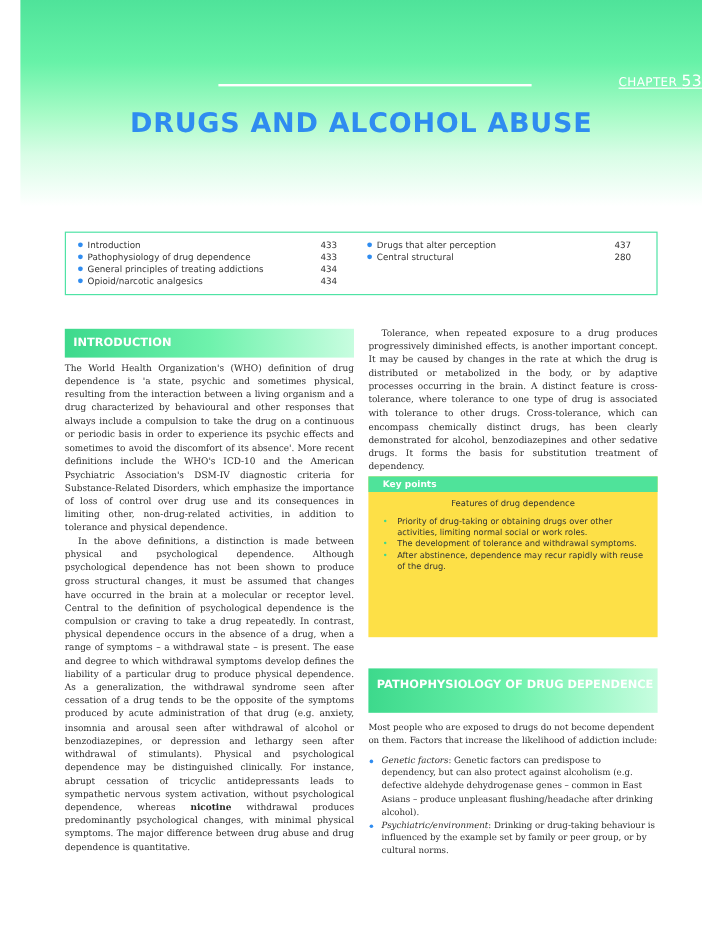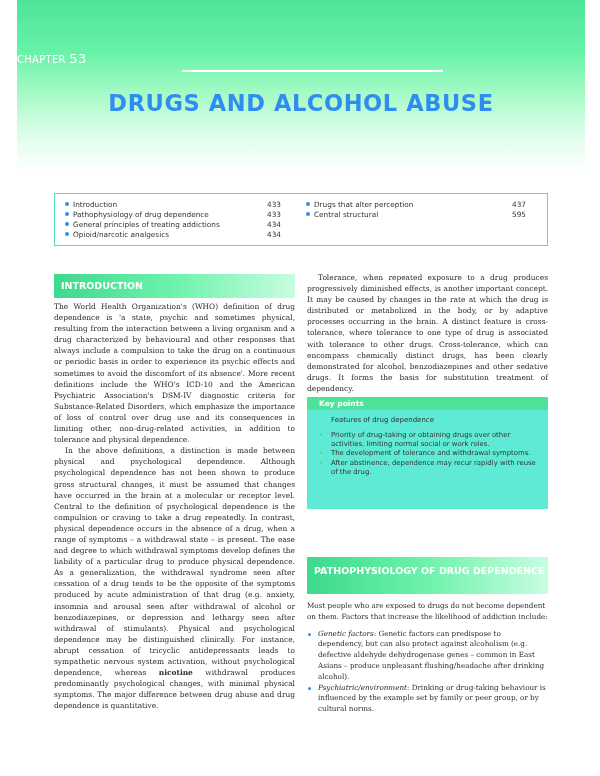--- a/index.html
+++ b/index.html
@@ -1,20 +1,20 @@
 <!DOCTYPE html>
 <html><head>
 <meta charset="utf-8">
 <style>
   html,body{margin:0;padding:0;background:#fff;}
   body{width:600px;height:776px;position:relative;overflow:hidden;font-family:"DejaVu Serif",serif;color:#222;}
   .header{position:absolute;left:17px;top:0;width:568px;height:172px;
     background:linear-gradient(to bottom,#4fe39a 0%,#67f2a8 30%,#a6fbc6 55%,#d8fde6 75%,#ffffff 100%);}
-  .chapter{position:absolute;left:0;right:0;top:51px;text-align:left;color:#fff;
-    font-family:"DejaVu Sans",sans-serif;font-size:10px;letter-spacing:0.3px;}
+  .chapter{position:absolute;left:0;right:0;top:61px;text-align:right;color:#fff;
+    font-family:"DejaVu Sans",sans-serif;font-size:10px;letter-spacing:0.3px;text-decoration:underline;}
   .chapter .num{font-size:13px;}
   .chapter-rule{position:absolute;left:165px;width:261px;top:70px;height:1.5px;background:#fff;}
   .title{position:absolute;left:0;right:0;top:90px;text-align:center;color:#2f8cf0;
     font-family:"DejaVu Sans",sans-serif;font-weight:bold;font-size:22.5px;letter-spacing:0.6px;}
   .toc{position:absolute;left:54px;top:193px;width:494px;height:53px;border:1.5px solid #4fe3a5;
     box-sizing:border-box;font-family:"DejaVu Sans",sans-serif;font-size:7.3px;color:#333;}
   .toc-col{position:absolute;top:6px;}
   .toc-col.left{left:10px;width:216px;}
   .toc-col.right{left:251px;width:220px;}
   .toc-item{display:flex;justify-content:space-between;height:10px;line-height:10px;}
@@ -22,24 +22,24 @@
     background:#2f8cf0;margin-right:4px;vertical-align:1px;}
   .sec-head{position:absolute;background:linear-gradient(to right,#3dd98c 0%,#6ef2ac 50%,#c8fde0 100%);
     color:#fff;font-family:"DejaVu Sans",sans-serif;font-weight:bold;}
   .intro-head{left:54px;top:274px;width:241px;height:24px;font-size:9.5px;line-height:24px;padding-left:7px;box-sizing:border-box;}
   .patho-head{left:307px;top:557px;width:241px;height:37px;font-size:9.5px;line-height:12px;padding:8px 0 0 7px;box-sizing:border-box;}
   .col-text{position:absolute;font-size:7.45px;line-height:11.1px;text-align:justify;color:#2a2a2a;}
   .col-text p{margin:0;}
   .col-text p.ind{text-indent:11px;}
   .left-text{left:54px;top:301px;width:241px;}
   .right-text{left:307px;top:272px;width:241px;}
-  .keybox{position:absolute;left:307px;top:397px;width:241px;height:112px;background:#5eead4;
+  .keybox{position:absolute;left:307px;top:397px;width:241px;height:134px;background:#fde047;
     font-family:"DejaVu Sans",sans-serif;color:#333;}
   .keybox-head{background:#4fe39a;color:#fff;font-weight:bold;font-size:7.5px;height:13px;line-height:13px;padding-left:12px;}
-  .keybox-sub{font-size:7px;padding:6px 0 0 24px;height:11px;}
+  .keybox-sub{font-size:7px;padding:6px 0 0 24px;height:11px;margin-left:45px;}
   .keybox ul{list-style:none;margin:4px 0 0 0;padding:0 8px 0 24px;font-size:6.9px;line-height:9.2px;}
   .keybox li{position:relative;margin-bottom:0;}
   .keybox li::before{content:"•";position:absolute;left:-12px;color:#3dd98c;}
   .patho-text{position:absolute;left:307px;top:601px;width:241px;font-size:7.2px;line-height:10.8px;color:#2a2a2a;}
   .patho-text p{margin:0 0 6px 0;}
   .patho-text ul{list-style:none;margin:0;padding:0 0 0 11px;}
   .patho-text li{position:relative;}
   .patho-text li::before{content:"";position:absolute;left:-10px;top:4px;width:3px;height:3px;border-radius:50%;background:#2f8cf0;}
   .patho-text em{font-style:italic;}
   b{font-weight:bold;}
@@ -75,21 +75,21 @@
         <span>434</span>
       </div>
   </div>
   <div class="toc-col right">
     <div class="toc-item">
         <span class="lbl">Drugs that alter perception</span>
         <span>437</span>
       </div>
     <div class="toc-item">
         <span class="lbl">Central structural</span>
-        <span>595</span>
+        <span>280</span>
       </div>
   </div>
 </div>
 
 <div class="sec-head intro-head">INTRODUCTION</div>
 
 <div class="col-text left-text">
   <p>The World Health Organization's (WHO) definition of drug dependence is 'a state, psychic and sometimes physical, resulting from the interaction between a living organism and a drug characterized by behavioural and other responses that always include a compulsion to take the drug on a continuous or periodic basis in order to experience its psychic effects and sometimes to avoid the discomfort of its absence'. More recent definitions include the WHO's ICD-10 and the American Psychiatric Association's DSM-IV diagnostic criteria for Substance-Related Disorders, which emphasize the importance of loss of control over drug use and its consequences in limiting other, non-drug-related activities, in addition to tolerance and physical dependence.</p>
   <p class="ind"><span>In the above definitions, a distinction is made between physical and psychological dependence. Although psychological dependence has not been shown to produce gross structural changes, it must be assumed that changes have occurred in the brain at a molecular or receptor level. Central to the definition of psychological dependence is the compulsion or craving to take a drug repeatedly. In contrast, physical dependence occurs in the absence of a drug, when a range of symptoms – a withdrawal state – is present. The ease and degree to which withdrawal symptoms develop defines the liability of a particular drug to produce physical dependence. As a generalization, the withdrawal syndrome seen after cessation of a drug tends to be the opposite of the symptoms produced by acute administration of that drug (e.g. anxiety, insomnia and arousal seen after withdrawal of alcohol or benzodiazepines, or depression and lethargy seen after withdrawal of stimulants). Physical and psychological dependence may be distinguished clinically. For instance, abrupt cessation of tricyclic antidepressants leads to sympathetic nervous system activation, without psychological dependence, whereas</span> <b>nicotine</b> <span>withdrawal produces predominantly psychological changes, with minimal physical symptoms. The major difference between drug abuse and drug dependence is quantitative.</span></p>
 </div>

